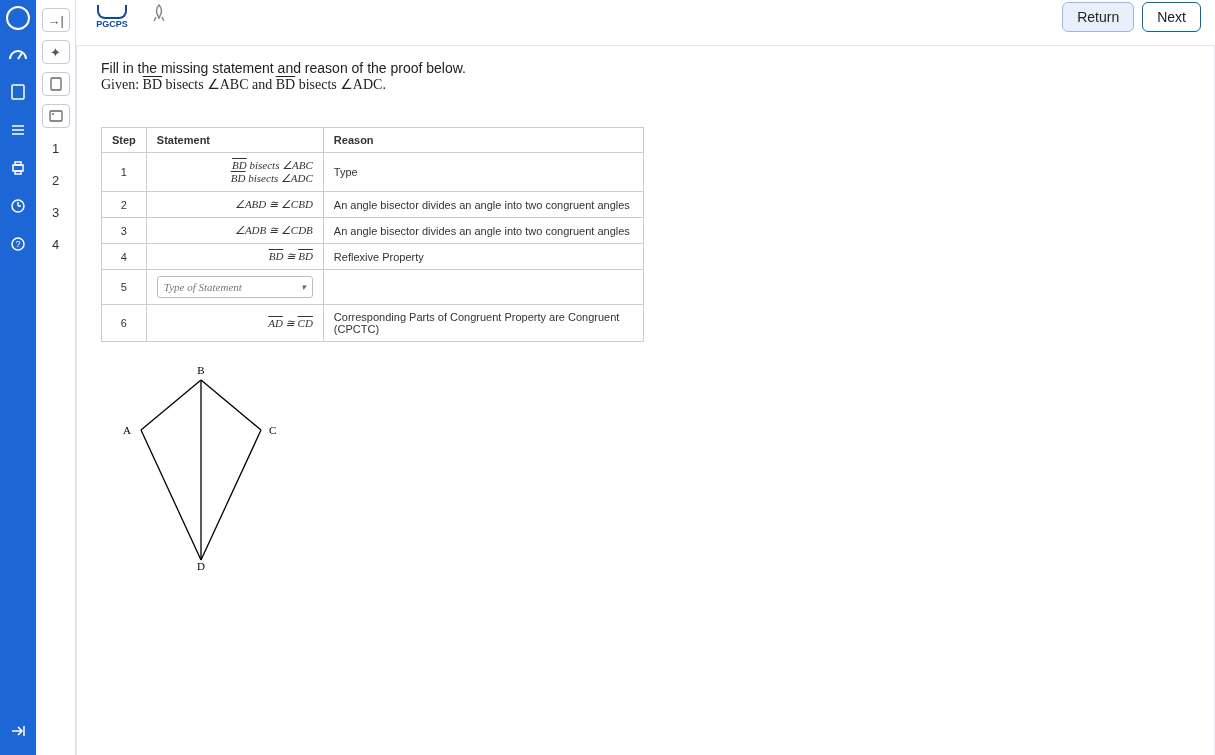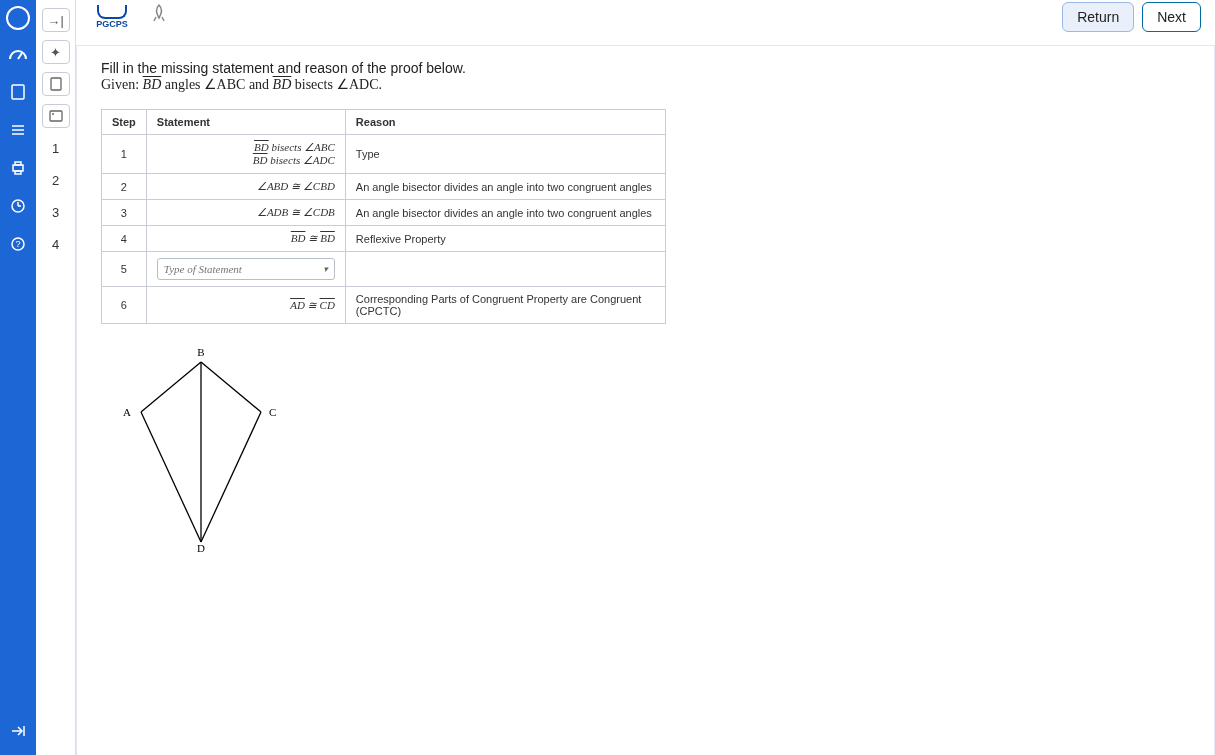--- a/index.html
+++ b/index.html
@@ -44,34 +44,34 @@
   .topbtns{ display:flex; gap:8px;}
   .btn{
     padding:6px 14px; border:1px solid #0369a1; border-radius:6px; background:#fff; font-size:14px; cursor:pointer; color:#222;
   }
   .btn.primary{ background:#eaf0fb; border-color:#9bb8e8;}
   .content{
     flex:1; overflow:auto; padding:14px 24px 30px 24px; border-left:1px solid #e4e7ef; border-right:1px solid #e4e7ef;
   }
   .content .prompt{ font-size:14px; color:#222; margin-bottom:0;}
   .content .mathline{ font-size:14px; color:#222; margin-bottom:10px; font-family: Georgia, serif;}
-  .overline{ text-decoration:overline; font-style:italic;}
+  .overline{ text-decoration:overline; }
   
   table.proof{
-    border-collapse:collapse; margin-top:16px; font-size:11px; color:#333;
+    border-collapse:collapse; margin-top:34px; font-size:11px; color:#333;
   }
   table.proof th, table.proof td{
     border:1px solid #c9ccd4; padding:6px 10px; text-align:left; vertical-align:middle;
   }
   table.proof th{ font-weight:bold; background:#fff; font-size:11px;}
   table.proof td.step{ width:26px; text-align:center;}
   table.proof td.stmt{ width:170px; text-align:right; font-family:Georgia, serif; font-style:italic;}
   table.proof td.reason{ width:320px;}
   .dropdown{
-    width:178px; height:22px; border:1px solid #b8bec9; border-radius:3px; background:#fff; font-size:11px; color:#777; padding:0 6px; display:flex; align-items:center; justify-content:space-between; cursor:pointer;
+    width:156px; height:22px; border:1px solid #b8bec9; border-radius:3px; background:#fff; font-size:11px; color:#777; padding:0 6px; display:flex; align-items:center; justify-content:space-between; cursor:pointer;
   }
   .dropdown .caret{ font-size:9px; color:#666;}
   
   .diagram{ margin-top:18px;}
   svg.kite{ display:block;}
   svg.kite line{ stroke:#000; stroke-width:1.3;}
   svg.kite text{ font-size:11px; font-family:Georgia, serif;}
 </style>
 </head>
 <body>
@@ -167,21 +167,21 @@
         <button class="btn">Next</button>
       </div>
     </div>
 
     <div class="content">
       <div class="prompt">Fill in the missing statement and reason of the proof below.</div>
 
       <div class="mathline">
         <span>Given: </span>
         <span class="overline">BD</span>
-        <span> angles ∠ABC and </span>
+        <span> bisects ∠ABC and </span>
         <span class="overline">BD</span>
         <span> bisects ∠ADC.</span>
       </div>
 
 
       <table class="proof">
         <thead>
           <tr>
             <th>Step</th>
             <th>Statement</th>

